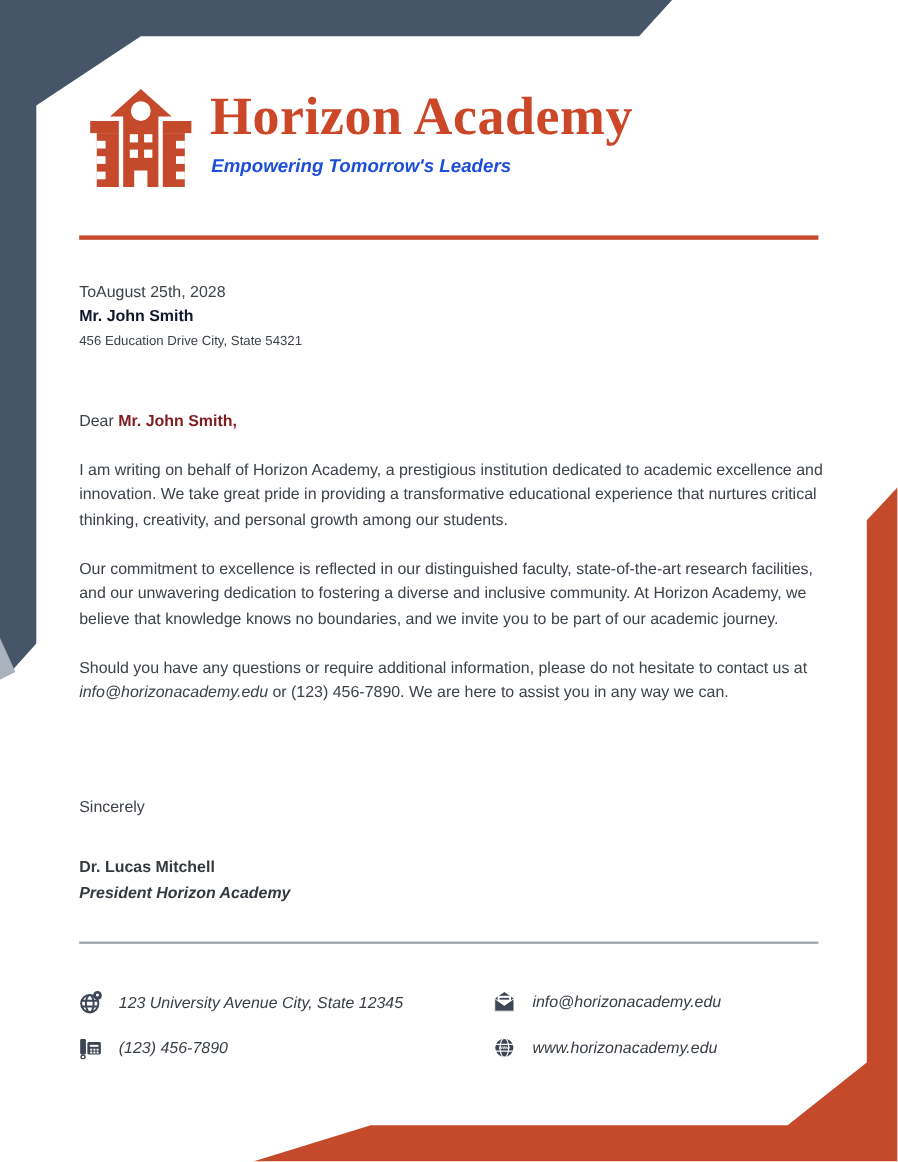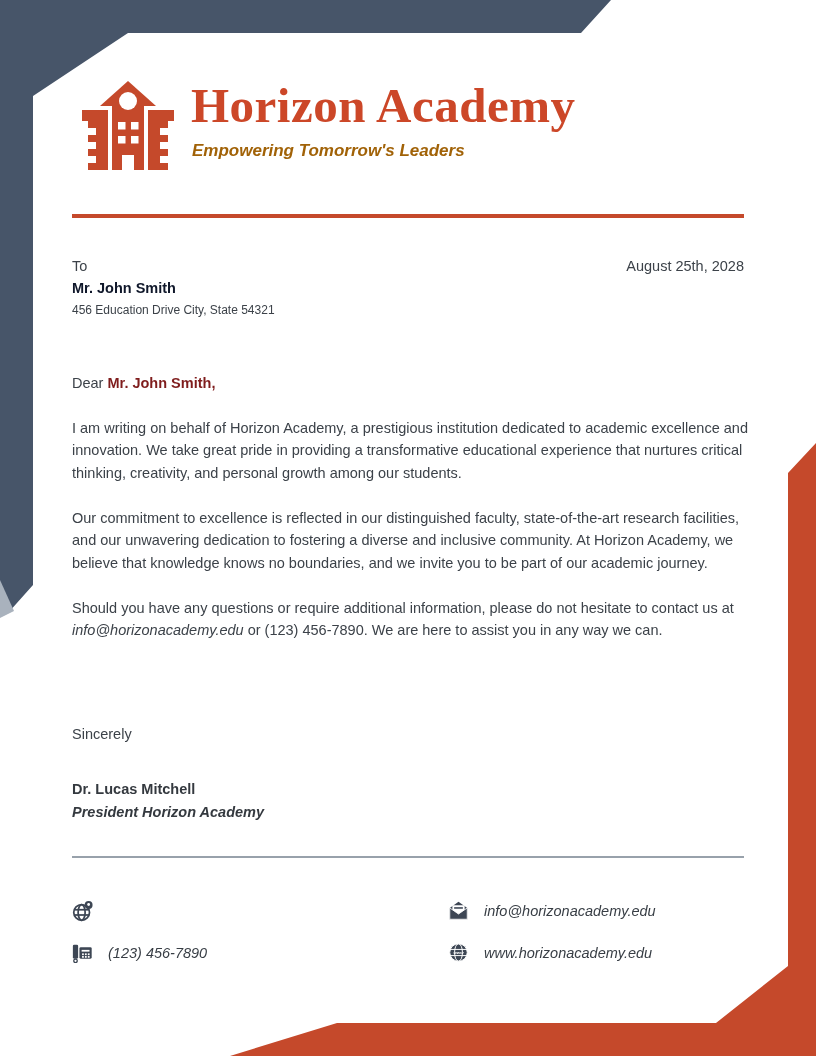--- a/index.html
+++ b/index.html
@@ -15,25 +15,25 @@
 
   .logo-box{left:78px;top:78px;width:100px;height:92px;}
   .brand-title{
     left:191px;top:80px;width:560px;
     font-family:"Liberation Serif","DejaVu Serif",serif;
     font-weight:700;font-size:49px;line-height:52px;letter-spacing:.5px;
     color:#cc4728;
   }
   .brand-tagline{
     left:192px;top:141px;
-    font-size:17px;font-weight:700;font-style:italic;color:#a16207;
+    font-size:17px;font-weight:700;font-style:italic;color:#1d4ed8;
   }
   .header-rule{left:72px;top:214px;width:672px;height:4px;background:#c5492b;}
 
-  .meta-row{left:72px;top:257px;width:672px;display:flex;justify-content:space-between;
+  .meta-row{left:72px;top:257px;width:672px;display:flex;justify-content:flex-start;
     font-size:14.5px;line-height:18px;}
   .recipient-name{left:72px;top:280px;font-size:14.5px;font-weight:700;color:#0f172a;}
   .recipient-address{left:72px;top:303px;font-size:12px;}
 
   .body-text{width:676px;font-size:14.5px;line-height:22.4px;color:#3c4249;}
   .salutation{left:72px;top:372px;}
   .para-1{left:72px;top:417px;}
   .para-2{left:72px;top:507px;}
   .para-3{left:72px;top:597px;}
   .closing{left:72px;top:691px;margin-top:32px;}
@@ -113,20 +113,21 @@
     <svg width="21" height="21" viewBox="0 0 24 24">
       <g fill="none" stroke="#3d4654" stroke-width="2">
         <circle cx="11" cy="13" r="9"></circle>
         <ellipse cx="11" cy="13" rx="4" ry="9"></ellipse>
         <line x1="2.5" y1="10" x2="19.5" y2="10"></line>
         <line x1="2.5" y1="16" x2="19.5" y2="16"></line>
       </g>
       <circle cx="19" cy="4.5" r="4.5" fill="#3d4654"></circle>
       <circle cx="19" cy="4" r="1.6" fill="#ffffff"></circle>
     </svg>
+    <span>123 University Avenue City, State 12345</span>
   </div>
 
   <div class="abs contact-item ci-phone">
     <svg width="21" height="21" viewBox="0 0 24 24">
       <g fill="#3d4654">
         <rect x="1" y="3" width="6" height="16" rx="1.5"></rect>
         <rect x="8.5" y="6" width="14" height="13" rx="1.5"></rect>
         <circle cx="4" cy="21.5" r="2" fill="none" stroke="#3d4654" stroke-width="1.5"></circle>
       </g>
       <g fill="#ffffff">

